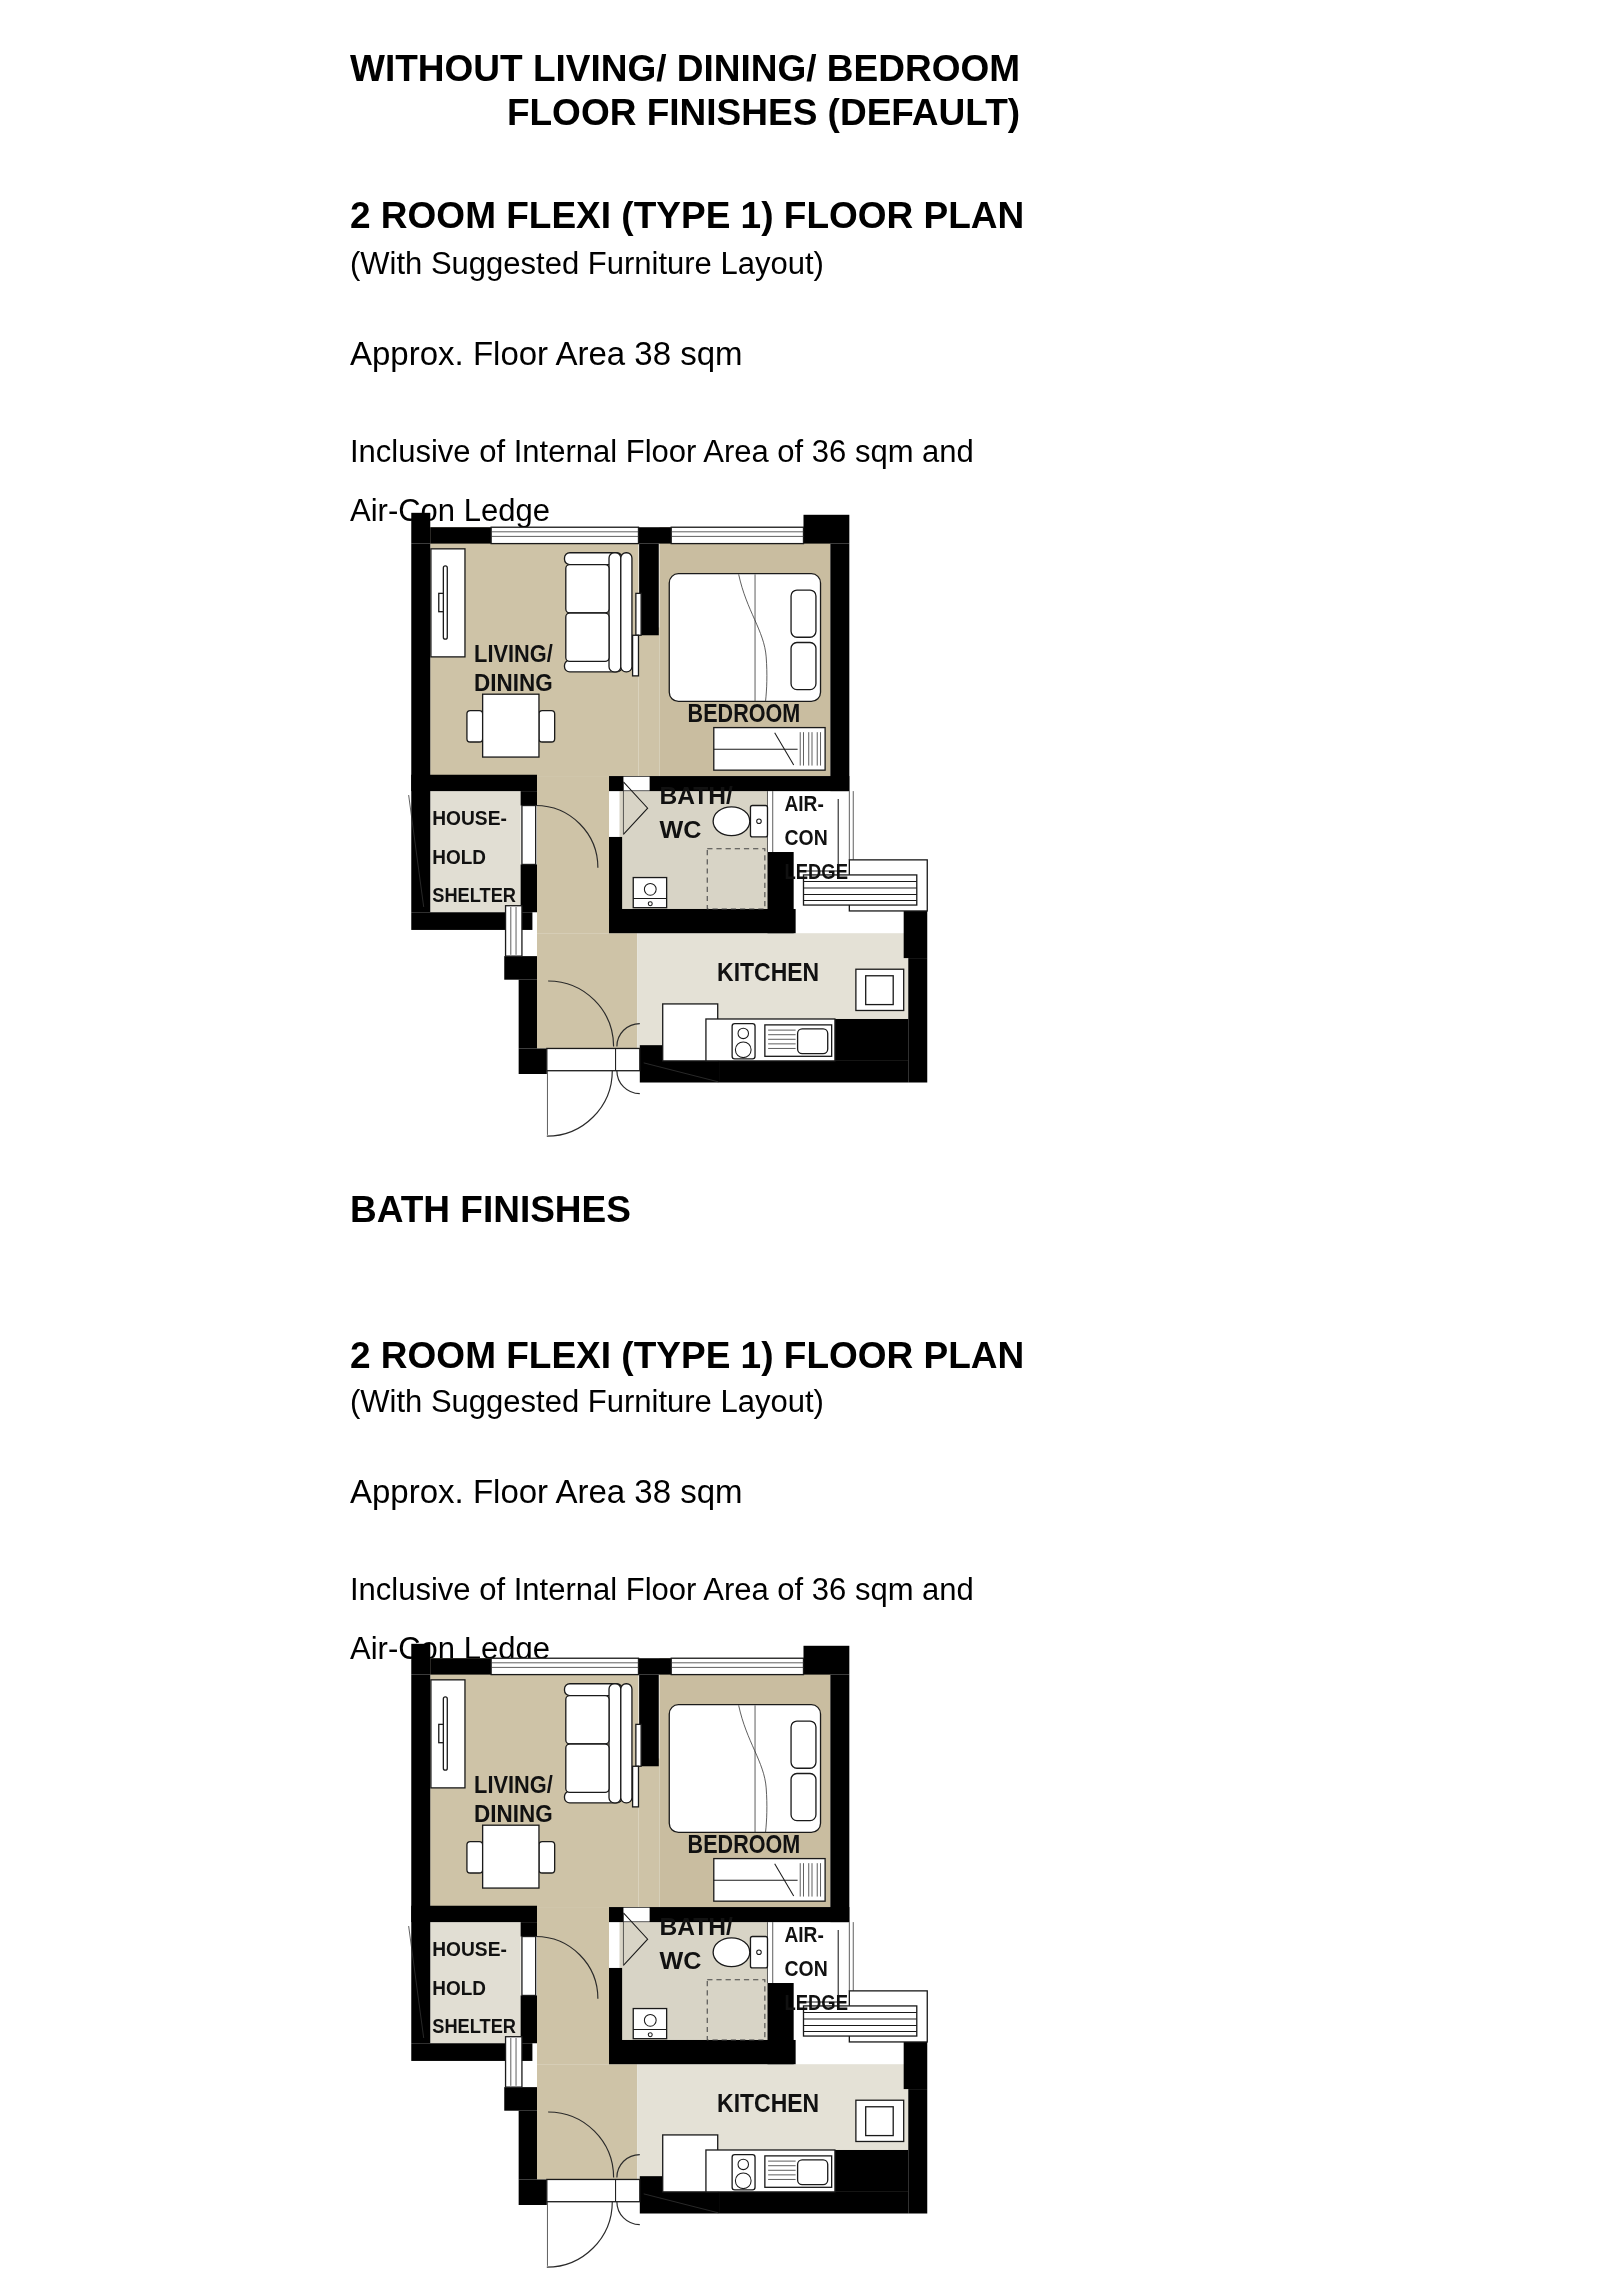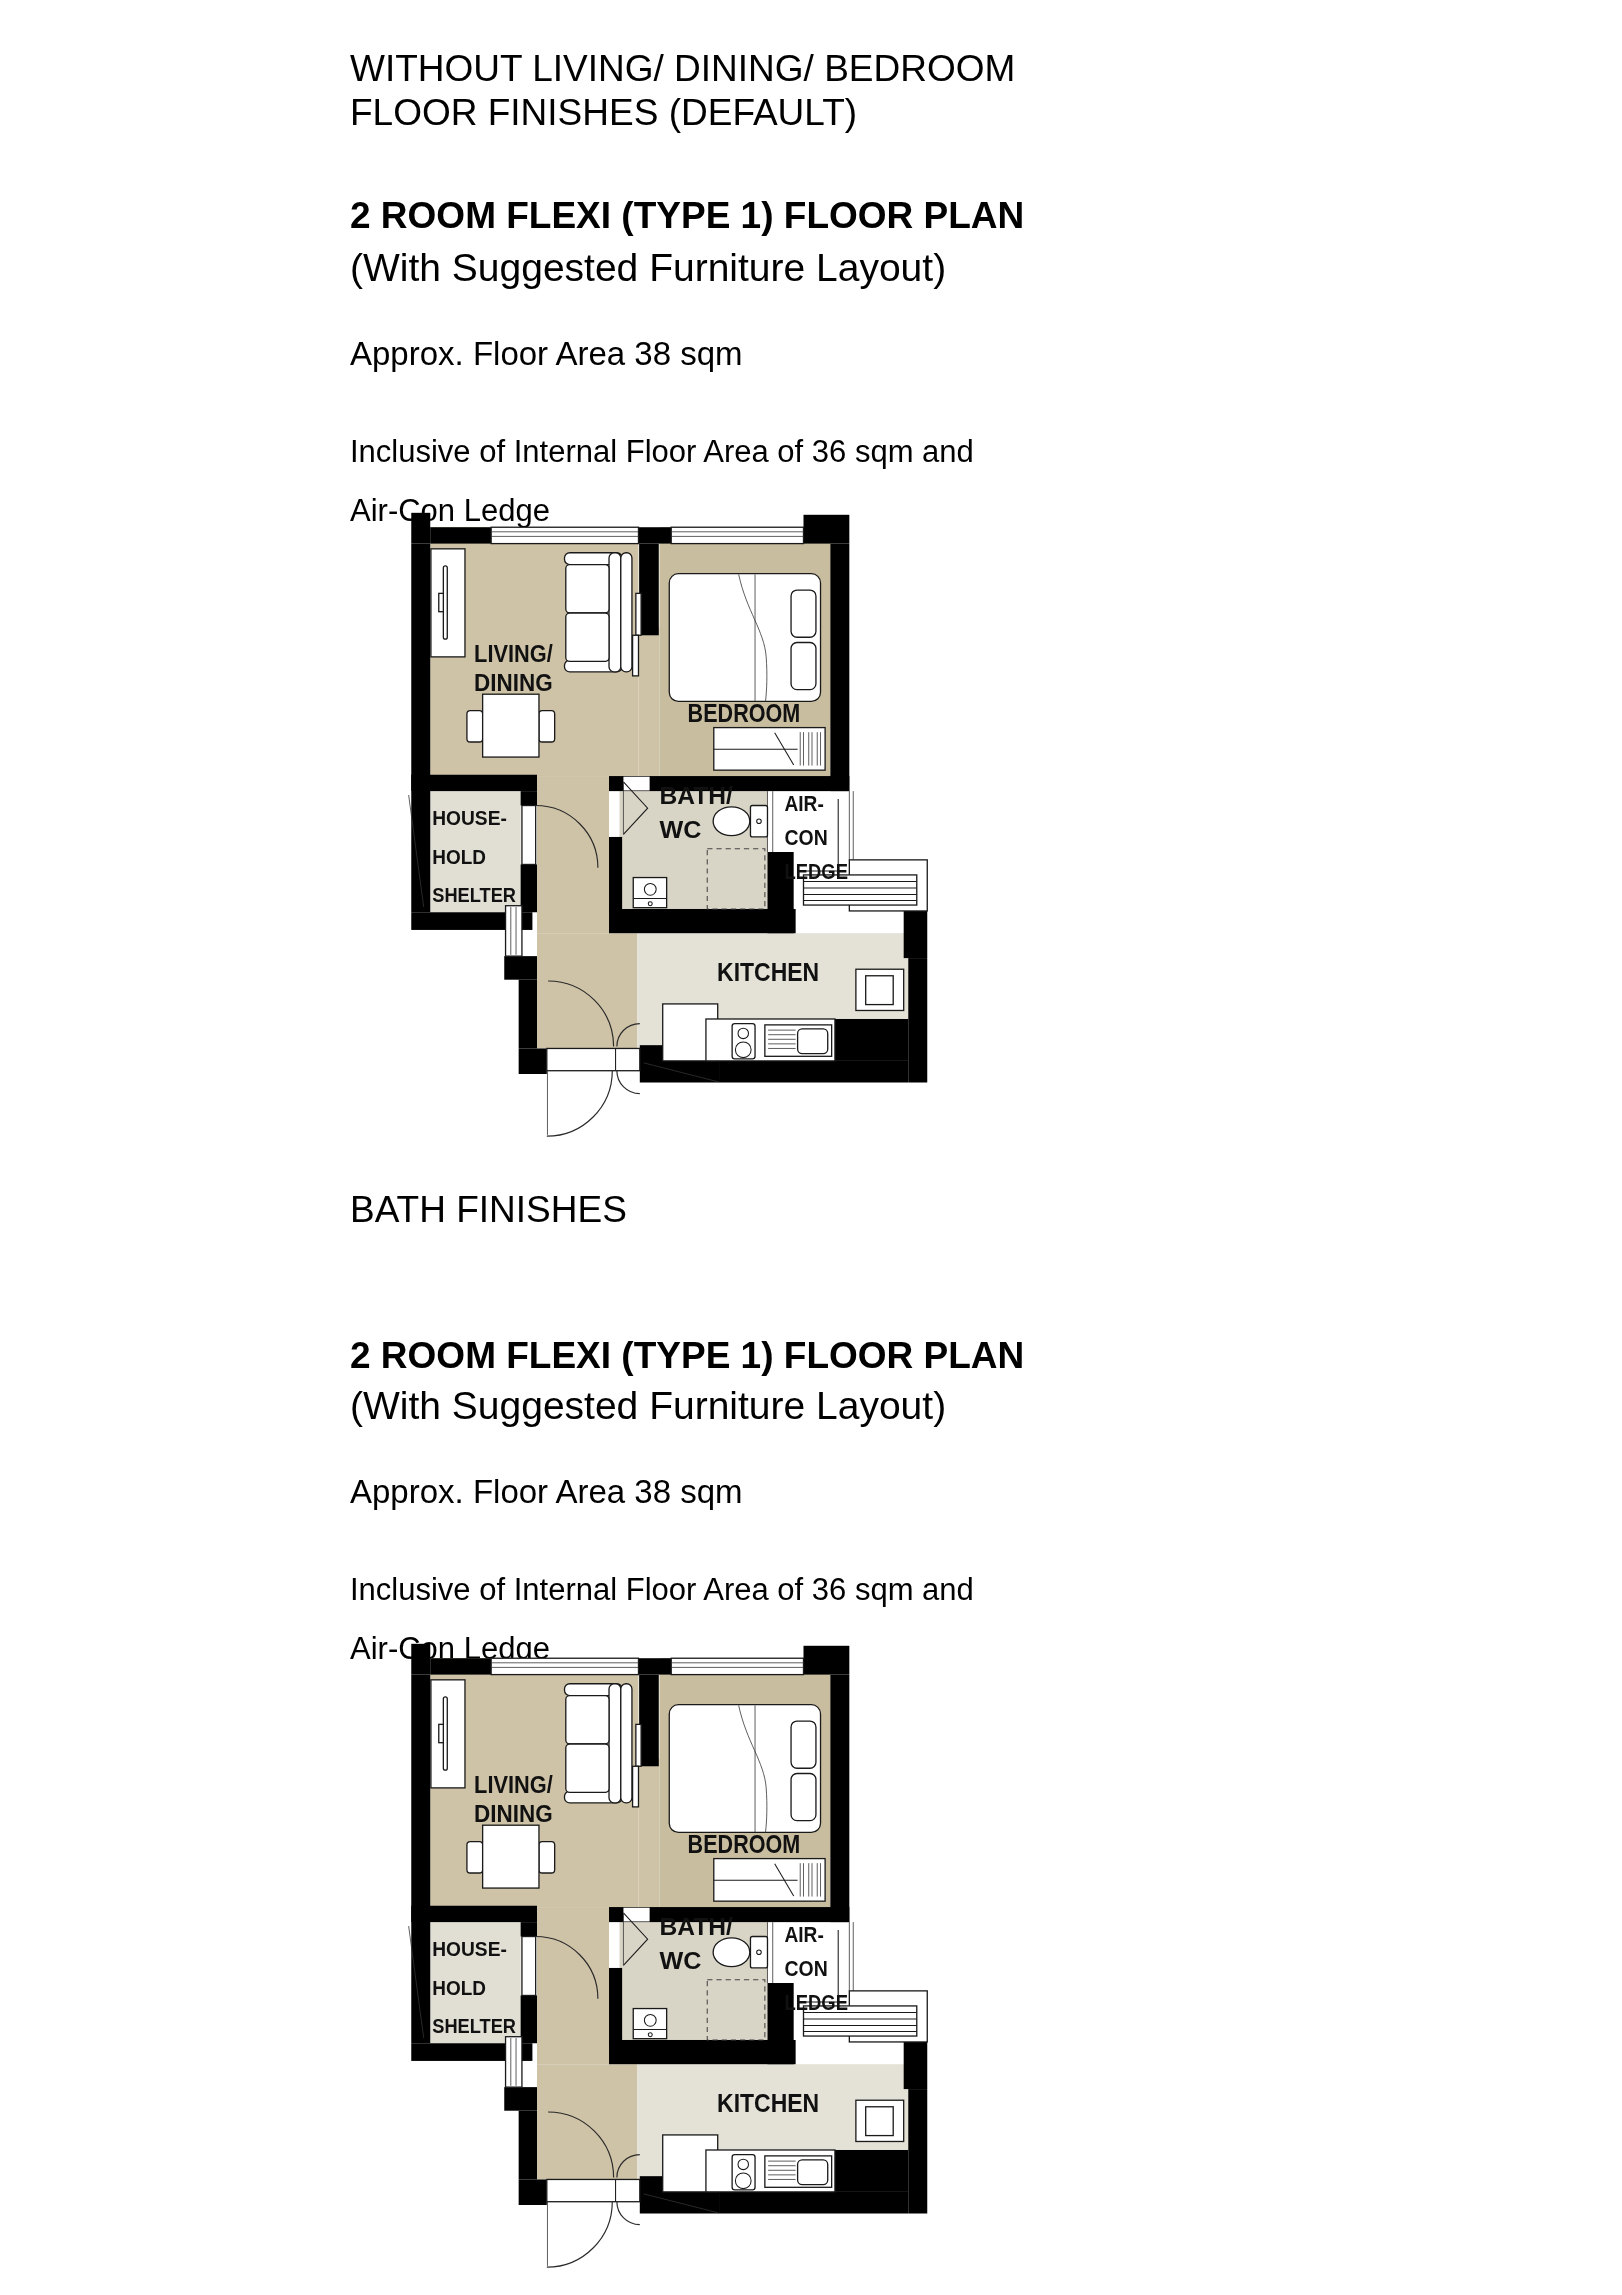--- a/index.html
+++ b/index.html
@@ -5,23 +5,23 @@
   html,body{margin:0;padding:0;}
   body{
     width:1622px;height:2295px;position:relative;overflow:hidden;
     background:#ffffff;
     font-family:"Liberation Sans",sans-serif;
     color:#000;
   }
   .sec{position:absolute;left:0;top:0;width:1622px;}
   .sec.second{top:1141px;}
   .tblock{position:absolute;left:350px;white-space:nowrap;}
-  .h1{font-size:37px;font-weight:normal;line-height:44px;letter-spacing:0;}
+  .h1{font-size:37px;font-weight:bold;line-height:44px;letter-spacing:0;text-align:right;}
   .h2{font-size:37px;font-weight:bold;}
-  .sub{font-size:39px;font-weight:normal;}
+  .sub{font-size:31px;font-weight:normal;}
   .area{font-size:33px;font-weight:normal;}
   .incl{font-size:31px;font-weight:normal;line-height:59px;white-space:normal;width:667px;}
   .plan{position:absolute;left:406px;width:537px;height:681px;}
   svg{display:block;}
   svg text{font-family:"Liberation Sans",sans-serif;font-weight:bold;fill:#111;}
   .ol{fill:#ffffff;stroke:#1a1a1a;stroke-width:2;}
   .ln{fill:none;stroke:#1a1a1a;stroke-width:1.6;}
   .thin{fill:none;stroke:#333;stroke-width:1.2;}
   .arc{fill:none;stroke:#2a2a2a;stroke-width:1.8;}
   .wall{fill:var(--wall,#000);}

